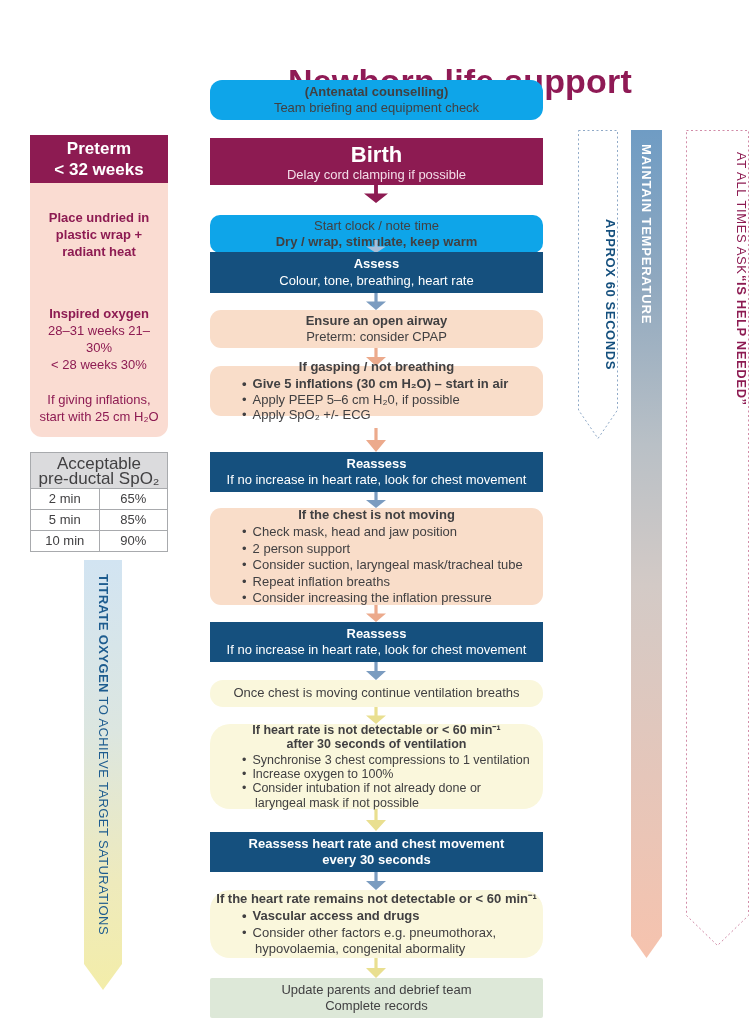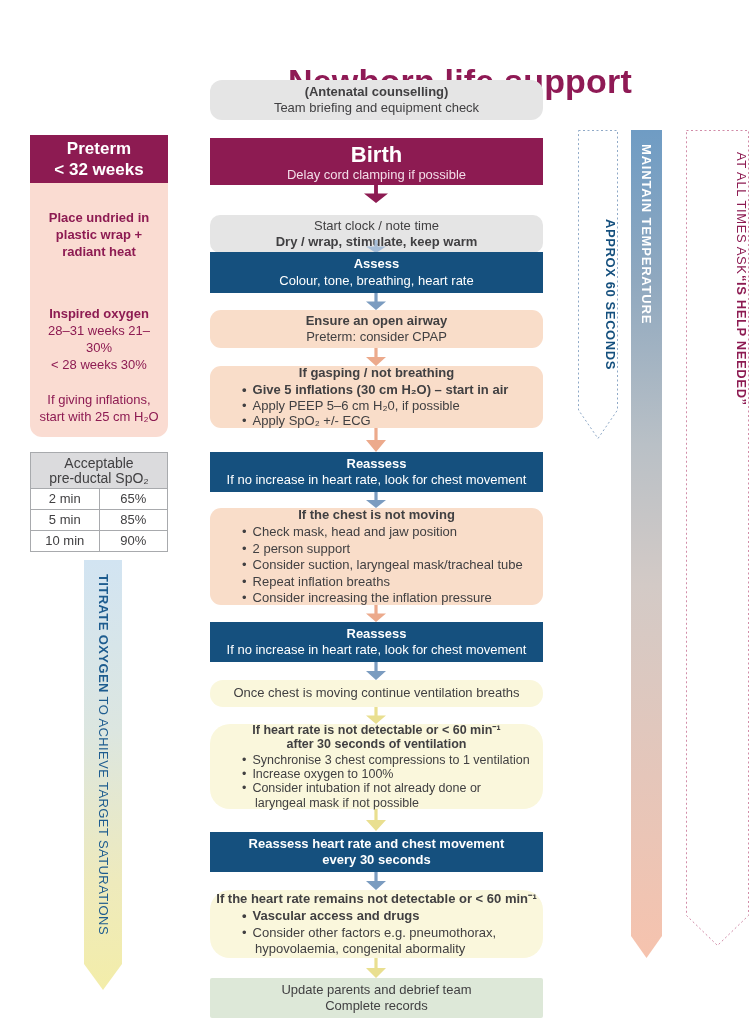--- a/index.html
+++ b/index.html
@@ -13,21 +13,21 @@
     text-align:right; font-size:34px; font-weight:bold; color:#8f1a55;
     letter-spacing:0.2px;
     margin-top:48px;
   }
   
   .fbox {
     position:absolute; left:210px; width:333px; box-sizing:border-box;
     display:flex; flex-direction:column; justify-content:center;
     text-align:center; color:#414042; font-size:13px; line-height:16.5px;
   }
-  .bluegray { background:#e5e5e5; border-radius:12px; }
+  .bluegray { background:#0ea5e9; border-radius:12px; }
   .maroonbx { background:#8d1b52; color:#ffffff; }
   .darkblue { background:#15507e; color:#ffffff; }
   .peach    { background:#f9ddc9; border-radius:11px; }
   .paleyel  { background:#faf7dc; border-radius:20px; }
   .greenbx  { background:#dde8d8; border-radius:2px; }
   .b        { font-weight:bold; }
   .birth-title { font-size:22px; font-weight:bold; line-height:25px; }
   .birth-sub   { font-size:13px; color:#f3dde8; line-height:15px; }
   .bullets {
     list-style:none; margin:1px 0 0 0; padding:0 8px 0 32px;
@@ -59,21 +59,21 @@
   }
   .side-body .blk { position:absolute; left:8px; right:8px; }
   
   .spo2 {
     position:absolute; left:30px; top:452px; width:138px;
     box-sizing:border-box; border:1px solid #a8aaad; background:#ffffff;
     color:#414042;
   }
   .spo2-head {
     background:#dbdbdd; text-align:center; padding:3px 0 2px;
-    font-size:14px; line-height:15px;
+    font-size:17px; line-height:15px;
   }
   .spo2-row { display:flex; border-top:1px solid #a8aaad; }
   .spo2-row > div { flex:1; text-align:center; padding:2px 0 3px; font-size:13px; }
   .spo2-row > div:first-child { border-right:1px solid #a8aaad; }
   
   .vtext { writing-mode:vertical-rl; letter-spacing:0.4px; font-size:13px; }
   .titrate {
     position:absolute; left:84px; top:560px; width:38px; height:430px;
     background:linear-gradient(180deg,#d2e4f2 0%,#dce6e0 40%,#eeeabc 75%,#f3eda9 100%);
     clip-path:polygon(0 0,100% 0,100% calc(100% - 26px),50% 100%,0 calc(100% - 26px));
@@ -149,21 +149,21 @@
     <div class="b">Ensure an open airway</div>
     <div>Preterm: consider CPAP</div>
   </div>
 
   <div class="arrow ar-salmon" style="top:348px;">
     <svg width="20" height="18" viewBox="0 0 20 18" preserveAspectRatio="none">
         <path d="M8.4 0 H11.6 V9 H20 L10 18 L0 9 H8.4 Z"></path>
       </svg>
   </div>
 
-  <div class="fbox peach tight" style="top:366px; height:62px;">
+  <div class="fbox peach tight" style="top:366px; height:50px;">
     <div class="b">If gasping / not breathing</div>
     <ul class="bullets">
       <li class="b">Give 5 inflations (30 cm H₂O) – start in air</li>
       <li>Apply PEEP 5–6 cm H₂0, if possible</li>
       <li>Apply SpO₂ +/- ECG</li>
     </ul>
   </div>
 
   <div class="arrow ar-salmon" style="top:428px;">
     <svg width="20" height="24" viewBox="0 0 20 18" preserveAspectRatio="none">

